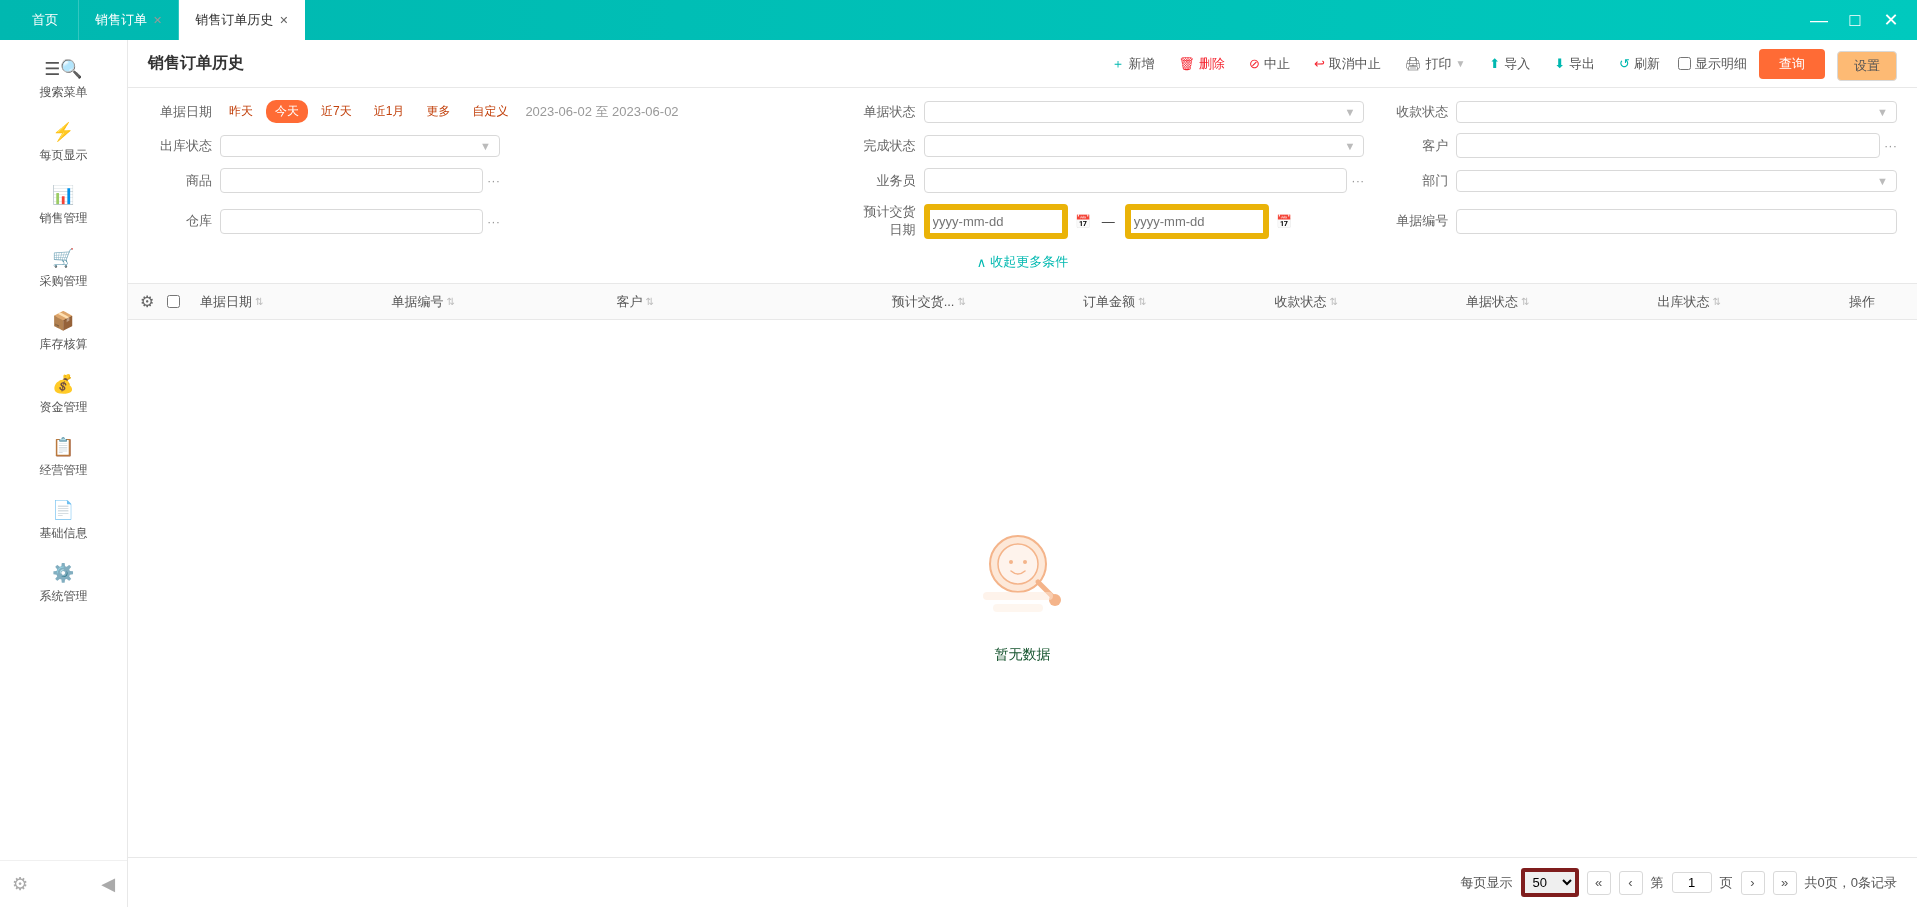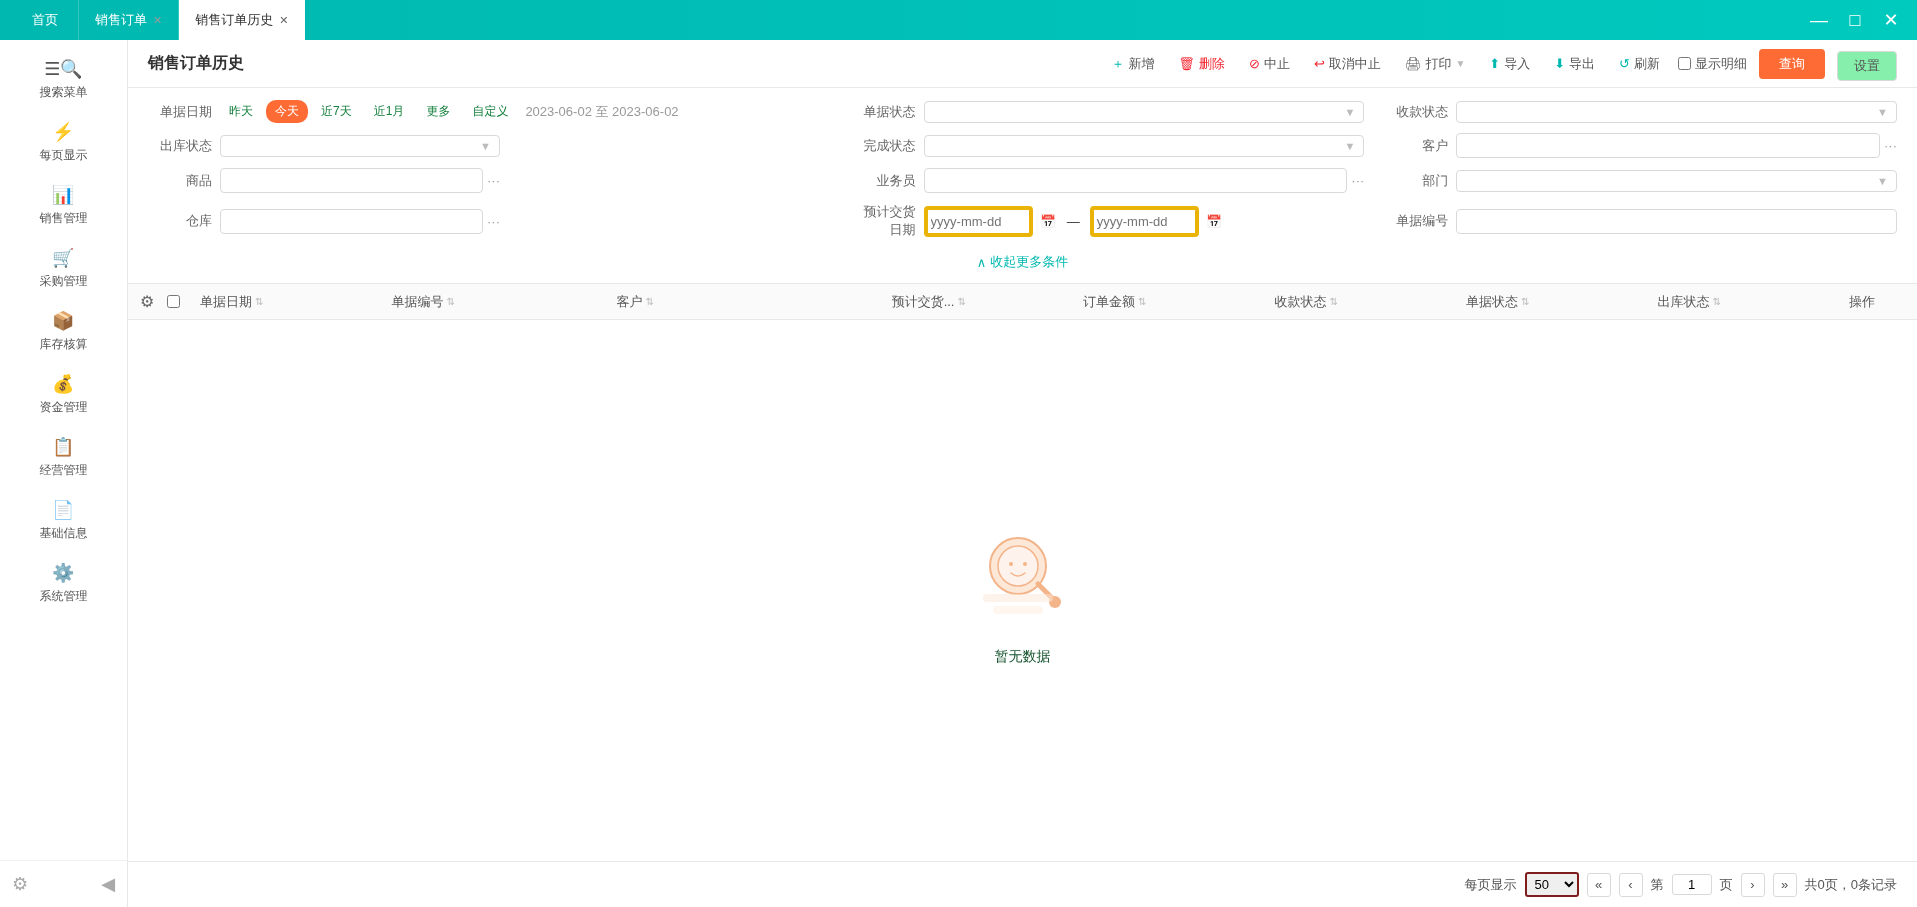--- a/index.html
+++ b/index.html
@@ -30,37 +30,37 @@
 
     
     .page-header { background: #fff; padding: 0 20px; height: 48px; display: flex; align-items: center; justify-content: space-between; border-bottom: 1px solid #e8e8e8; }
     .page-title { font-size: 16px; font-weight: bold; color: #333; }
     .toolbar { display: flex; align-items: center; gap: 12px; }
     .toolbar-btn { display: flex; align-items: center; gap: 4px; cursor: pointer; color: #555; font-size: 13px; padding: 4px 6px; border-radius: 3px; }
     .toolbar-btn.red { color: #f5222d; }
     .display-toggle { display: flex; align-items: center; gap: 4px; font-size: 13px; color: #555; cursor: pointer; }
     .display-toggle input[type=checkbox] { cursor: pointer; }
     .query-btn { background: #ff6b35; color: #fff; border: none; padding: 6px 20px; border-radius: 4px; cursor: pointer; font-size: 13px; }
-    .settings-btn { border: 1px solid #d9d9d9; background: #86efac; color: #555; padding: 5px 16px; border-radius: 4px; cursor: pointer; font-size: 13px; margin-top: 4px; font-family: Liberation Mono, monospace; }
+    .settings-btn { border: 1px solid #d9d9d9; background: #fdba74; color: #555; padding: 5px 16px; border-radius: 4px; cursor: pointer; font-size: 13px; margin-top: 4px; font-family: Liberation Mono, monospace; }
 
     
     .filter-area { background: #fff; padding: 12px 20px; border-bottom: 1px solid #e8e8e8; }
     .filter-row { display: flex; align-items: center; gap: 0; margin-bottom: 10px; }
     .filter-label { width: 72px; color: #666; text-align: right; padding-right: 8px; flex-shrink: 0; }
     .date-quick { display: flex; align-items: center; gap: 4px; margin-right: 8px; }
-    .date-btn { padding: 2px 8px; border-radius: 3px; cursor: pointer; color: #15803d; font-size: 12px; border: 1px solid transparent; }
+    .date-btn { padding: 2px 8px; border-radius: 3px; cursor: pointer; color: #c2410c; font-size: 12px; border: 1px solid transparent; }
     .date-btn.active { background: #ff6b35; color: #fff; border-radius: 10px; }
     .date-range { color: #999; font-size: 13px; }
     .select-control { display: flex; align-items: center; border: 1px solid #d9d9d9; border-radius: 4px; padding: 4px 8px; min-width: 200px; justify-content: space-between; cursor: pointer; background: #fff; }
     .select-arrow { color: #bbb; font-size: 11px; }
     .input-control { border: 1px solid #d9d9d9; border-radius: 4px; padding: 4px 8px; outline: none; font-size: 13px; }
     .ellipsis-btn { color: #999; cursor: pointer; margin-left: 4px; }
     .filter-col { display: flex; align-items: center; flex: 1; }
     .collapse-btn { display: flex; align-items: center; justify-content: center; gap: 4px; color: #00b8b0; cursor: pointer; font-size: 13px; margin-top: 4px; }
-    .date-input { border: 4px solid #eab308; border-radius: 4px; padding: 4px 3px; font-size: 13px; color: #bbb; width: 109px; }
+    .date-input { border: 6px solid #eab308; border-radius: 4px; padding: 4px 3px; font-size: 13px; color: #bbb; width: 144px; }
     .date-sep { margin: 0 6px; color: #333; }
     .cal-icon { color: #bbb; margin-left: 4px; cursor: pointer; }
 
     
     .table-section { flex: 1; background: #fff; margin: 0; overflow: hidden; display: flex; flex-direction: column; }
     .table-header { display: flex; background: #fafafa; border-bottom: 1px solid #e8e8e8; padding: 8px 0; }
     .table-header .th { display: flex; align-items: center; gap: 3px; padding: 0 12px; color: #555; font-weight: normal; font-size: 13px; cursor: pointer; }
     .sort-icon { color: #bbb; font-size: 10px; }
     .col-settings { width: 60px; }
     .col-date { flex: 1; min-width: 100px; }
@@ -72,21 +72,21 @@
     .col-status { flex: 1; min-width: 100px; }
     .col-out { flex: 1; min-width: 100px; }
     .col-action { width: 80px; text-align: center; }
 
     
     .empty-state { flex: 1; display: flex; flex-direction: column; align-items: center; justify-content: center; gap: 12px; }
     .empty-text { color: #14532d; font-size: 14px; }
 
     
     .pagination { display: flex; align-items: center; justify-content: flex-end; padding: 10px 20px; background: #fff; border-top: 1px solid #e8e8e8; gap: 8px; font-size: 13px; color: #555; }
-    .page-size-select { border: 2px solid #7f1d1d; border-radius: 3px; padding: 2px 4px; font-size: 13px; }
+    .page-size-select { border: 4px solid #7f1d1d; border-radius: 3px; padding: 2px 4px; font-size: 13px; }
     .page-nav-btn { width: 24px; height: 24px; display: flex; align-items: center; justify-content: center; border: 1px solid #d9d9d9; border-radius: 3px; cursor: pointer; color: #555; background: #fff; }
     .page-input { border: 1px solid #d9d9d9; border-radius: 3px; width: 40px; text-align: center; padding: 2px 4px; font-size: 13px; }
 
     
     .empty-svg-wrap { width: 120px; height: 120px; }
   </style>
 </head>
 <body>
 
 <div class="top-bar">

